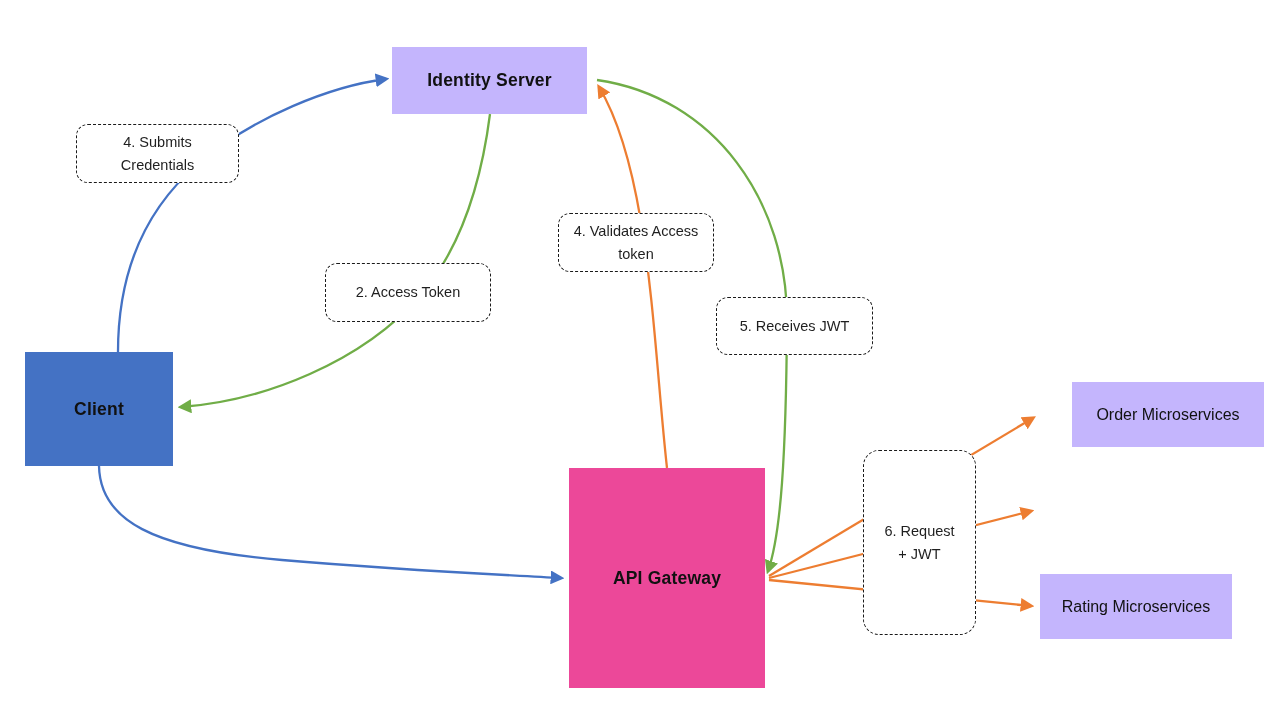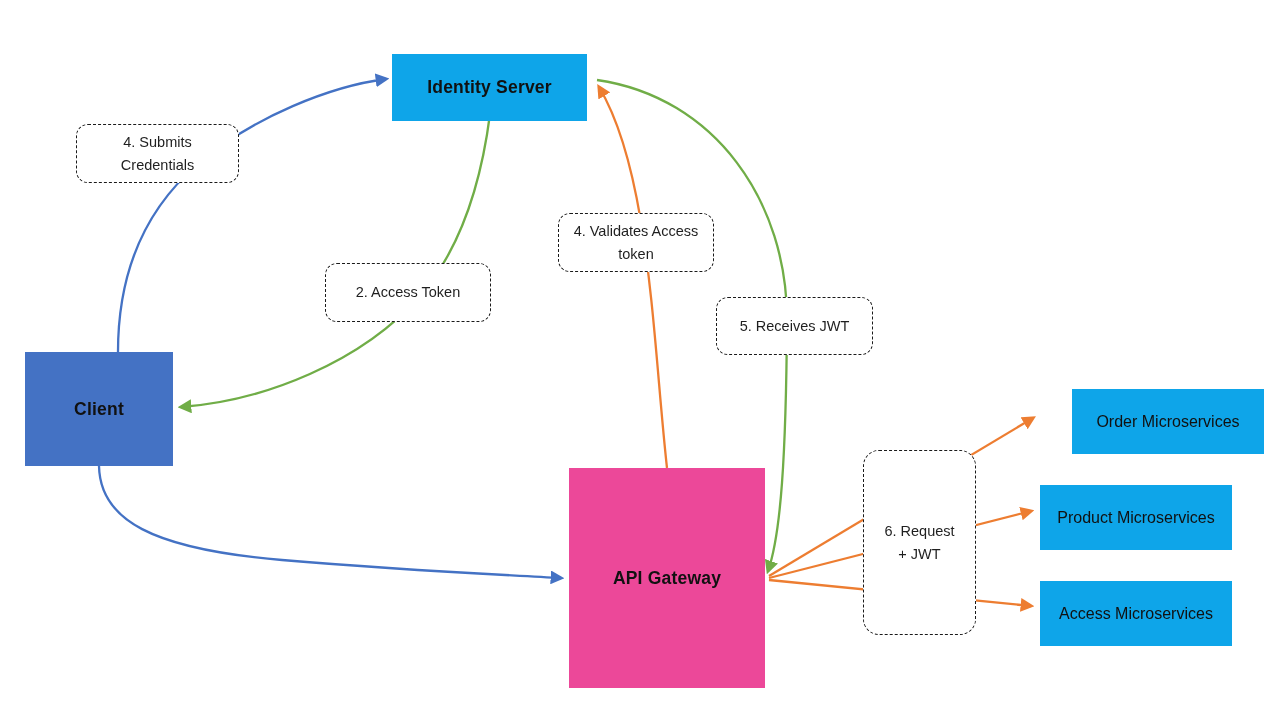--- a/index.html
+++ b/index.html
@@ -51,21 +51,21 @@
   .node {
     position: absolute;
     z-index: 3;
     display: flex;
     align-items: center;
     justify-content: center;
     text-align: center;
     color: #111111;
     box-sizing: border-box;
   }
-  .node.green  { background: #0ea5e9; margin-top: 7px; }
+  .node.green  { background: #c4b5fd; }
   .node.blue   { background: #4472C4; }
   .node.orange { background: #ec4899; }
   .node .main-label {
     font-weight: 700;
     font-size: 17.5px;
     letter-spacing: .2px;
   }
   .node .svc-label {
     font-weight: 400;
     font-size: 16px;
@@ -129,21 +129,18 @@
   </div>
 
   <div class="node orange" style="left:569px; top:468px; width:196px; height:220px;">
     <span class="main-label">API Gateway</span>
   </div>
 
   <div class="node green" style="left:1072px; top:382px; width:192px; height:65px;">
     <span class="svc-label">Order Microservices</span>
   </div>
 
-  <div class="node green" style="left:1040px; top:478px; width:192px; height:65px;">
-    <span class="svc-label">Product Microservices</span>
-  </div>
 
   <div class="node green" style="left:1040px; top:574px; width:192px; height:65px;">
-    <span class="svc-label">Access Microservices</span>
+    <span class="svc-label">Rating Microservices</span>
   </div>
 
 </div>
 
 </body></html>

